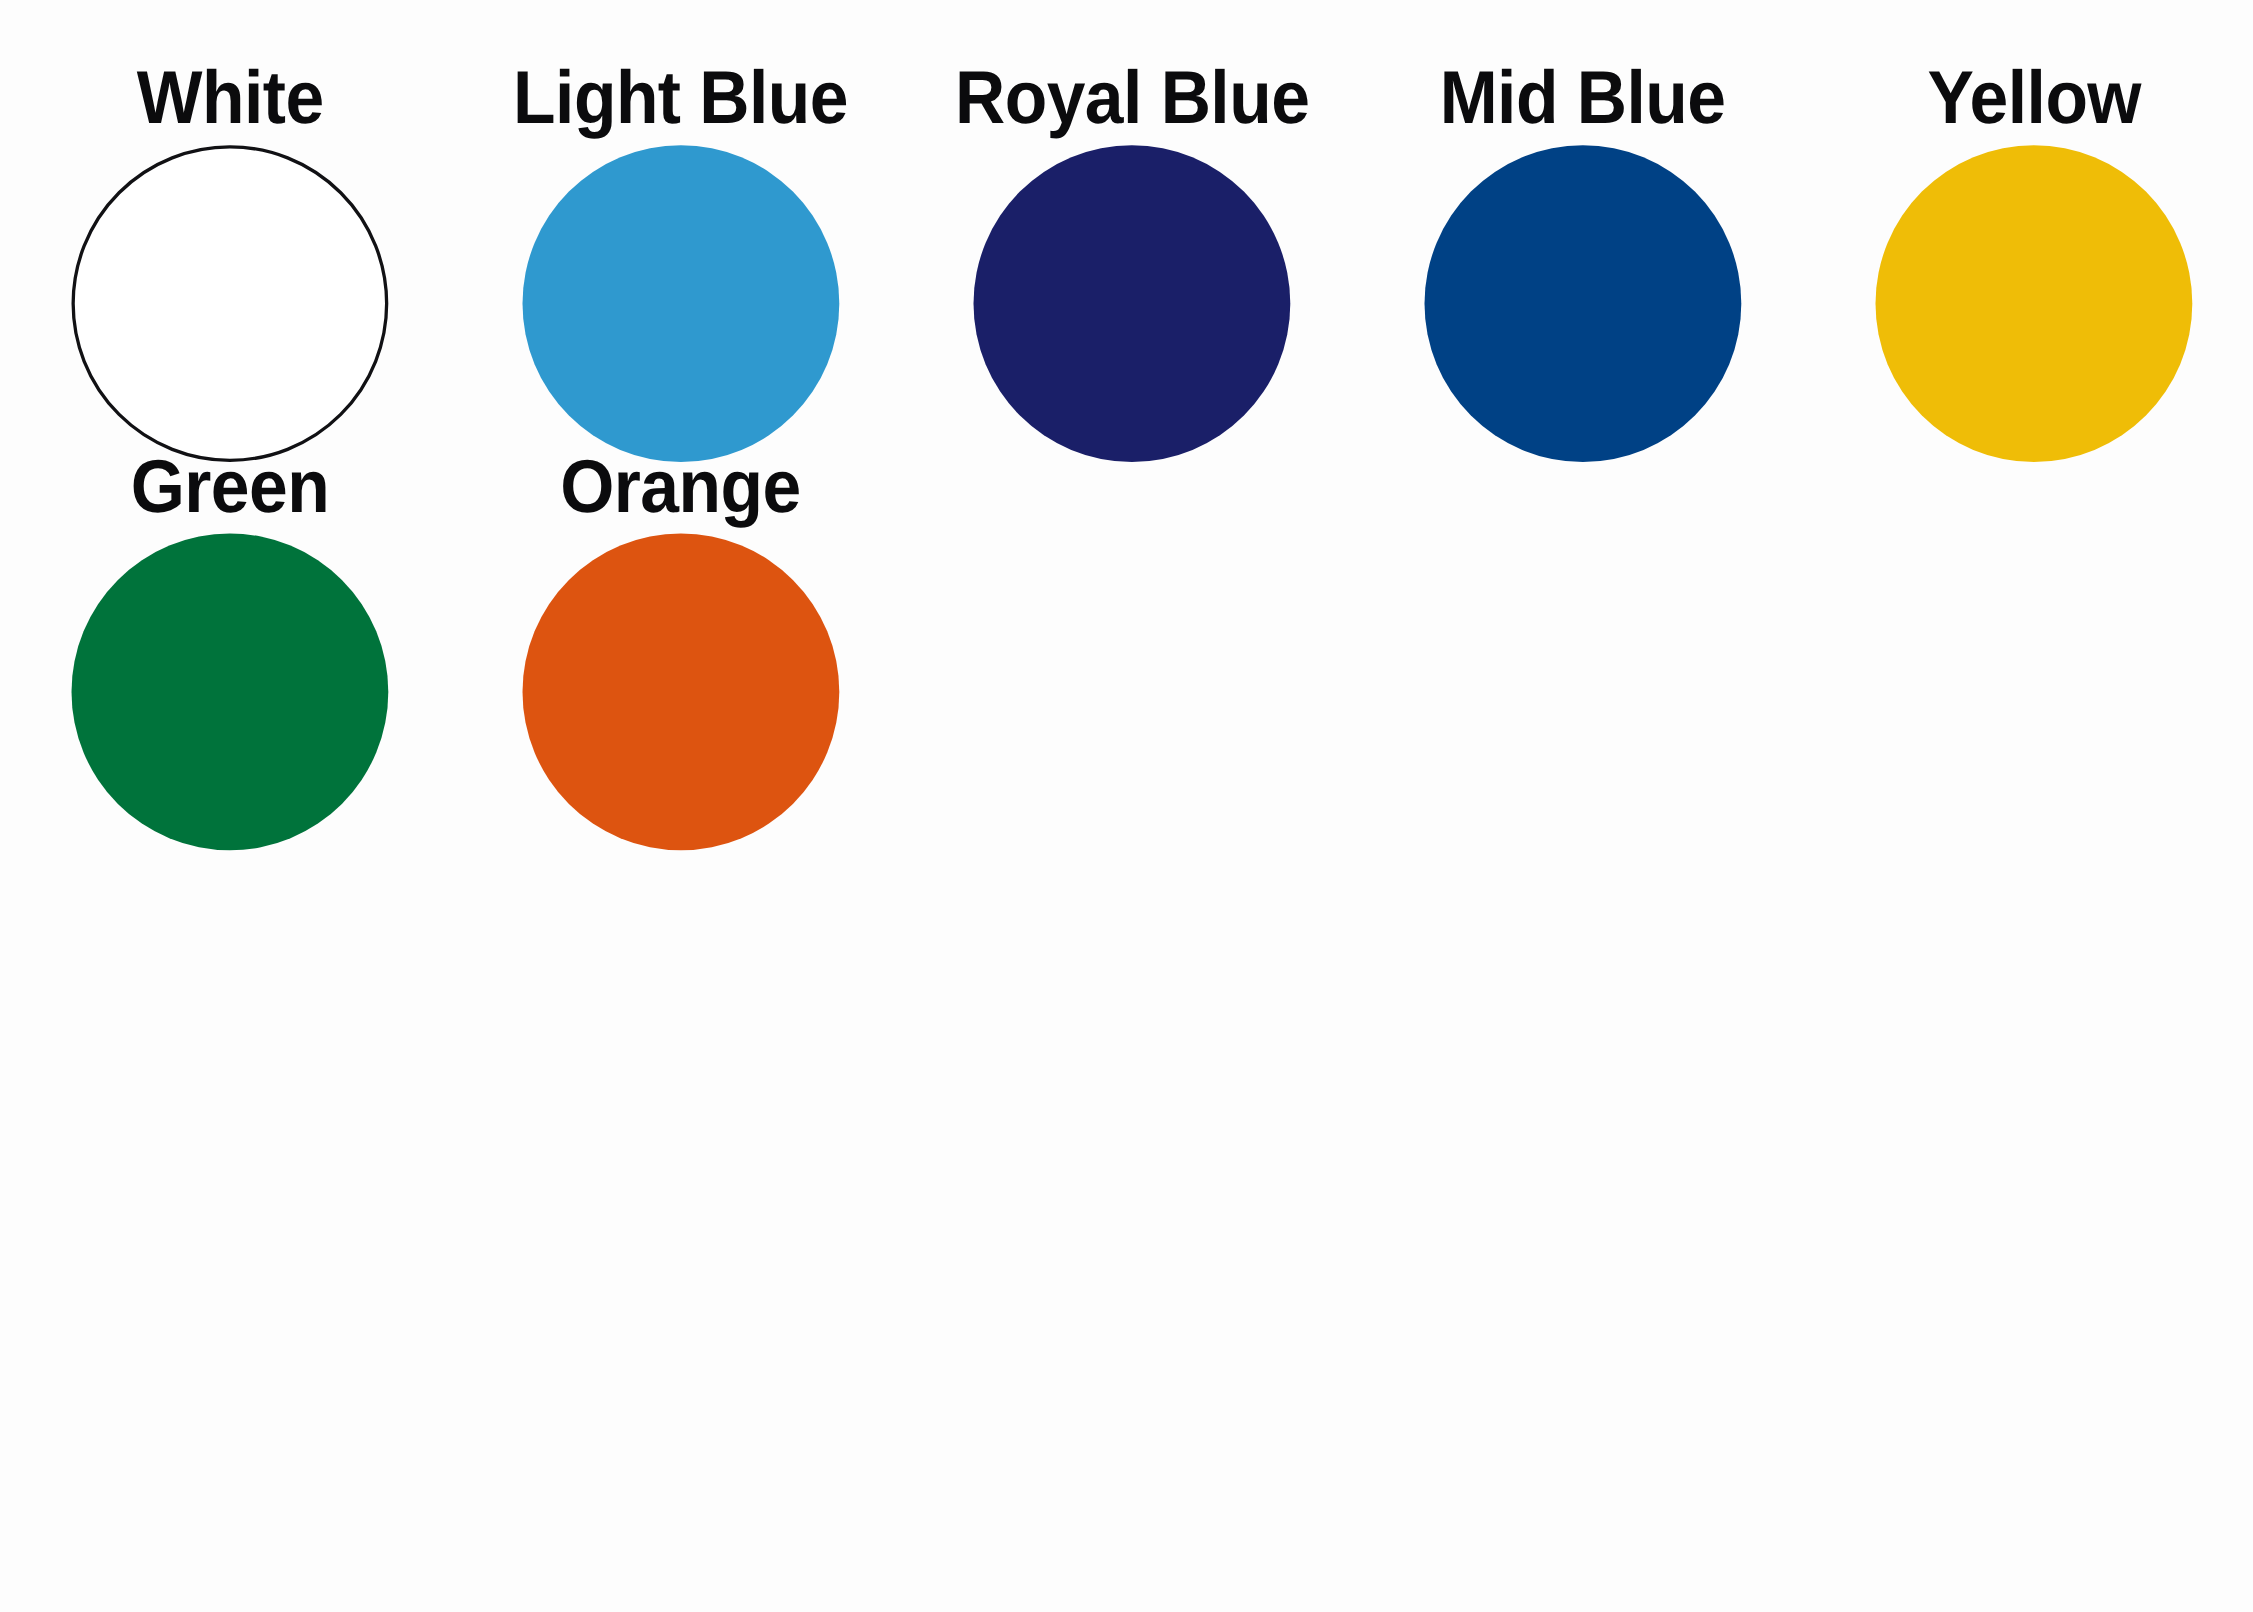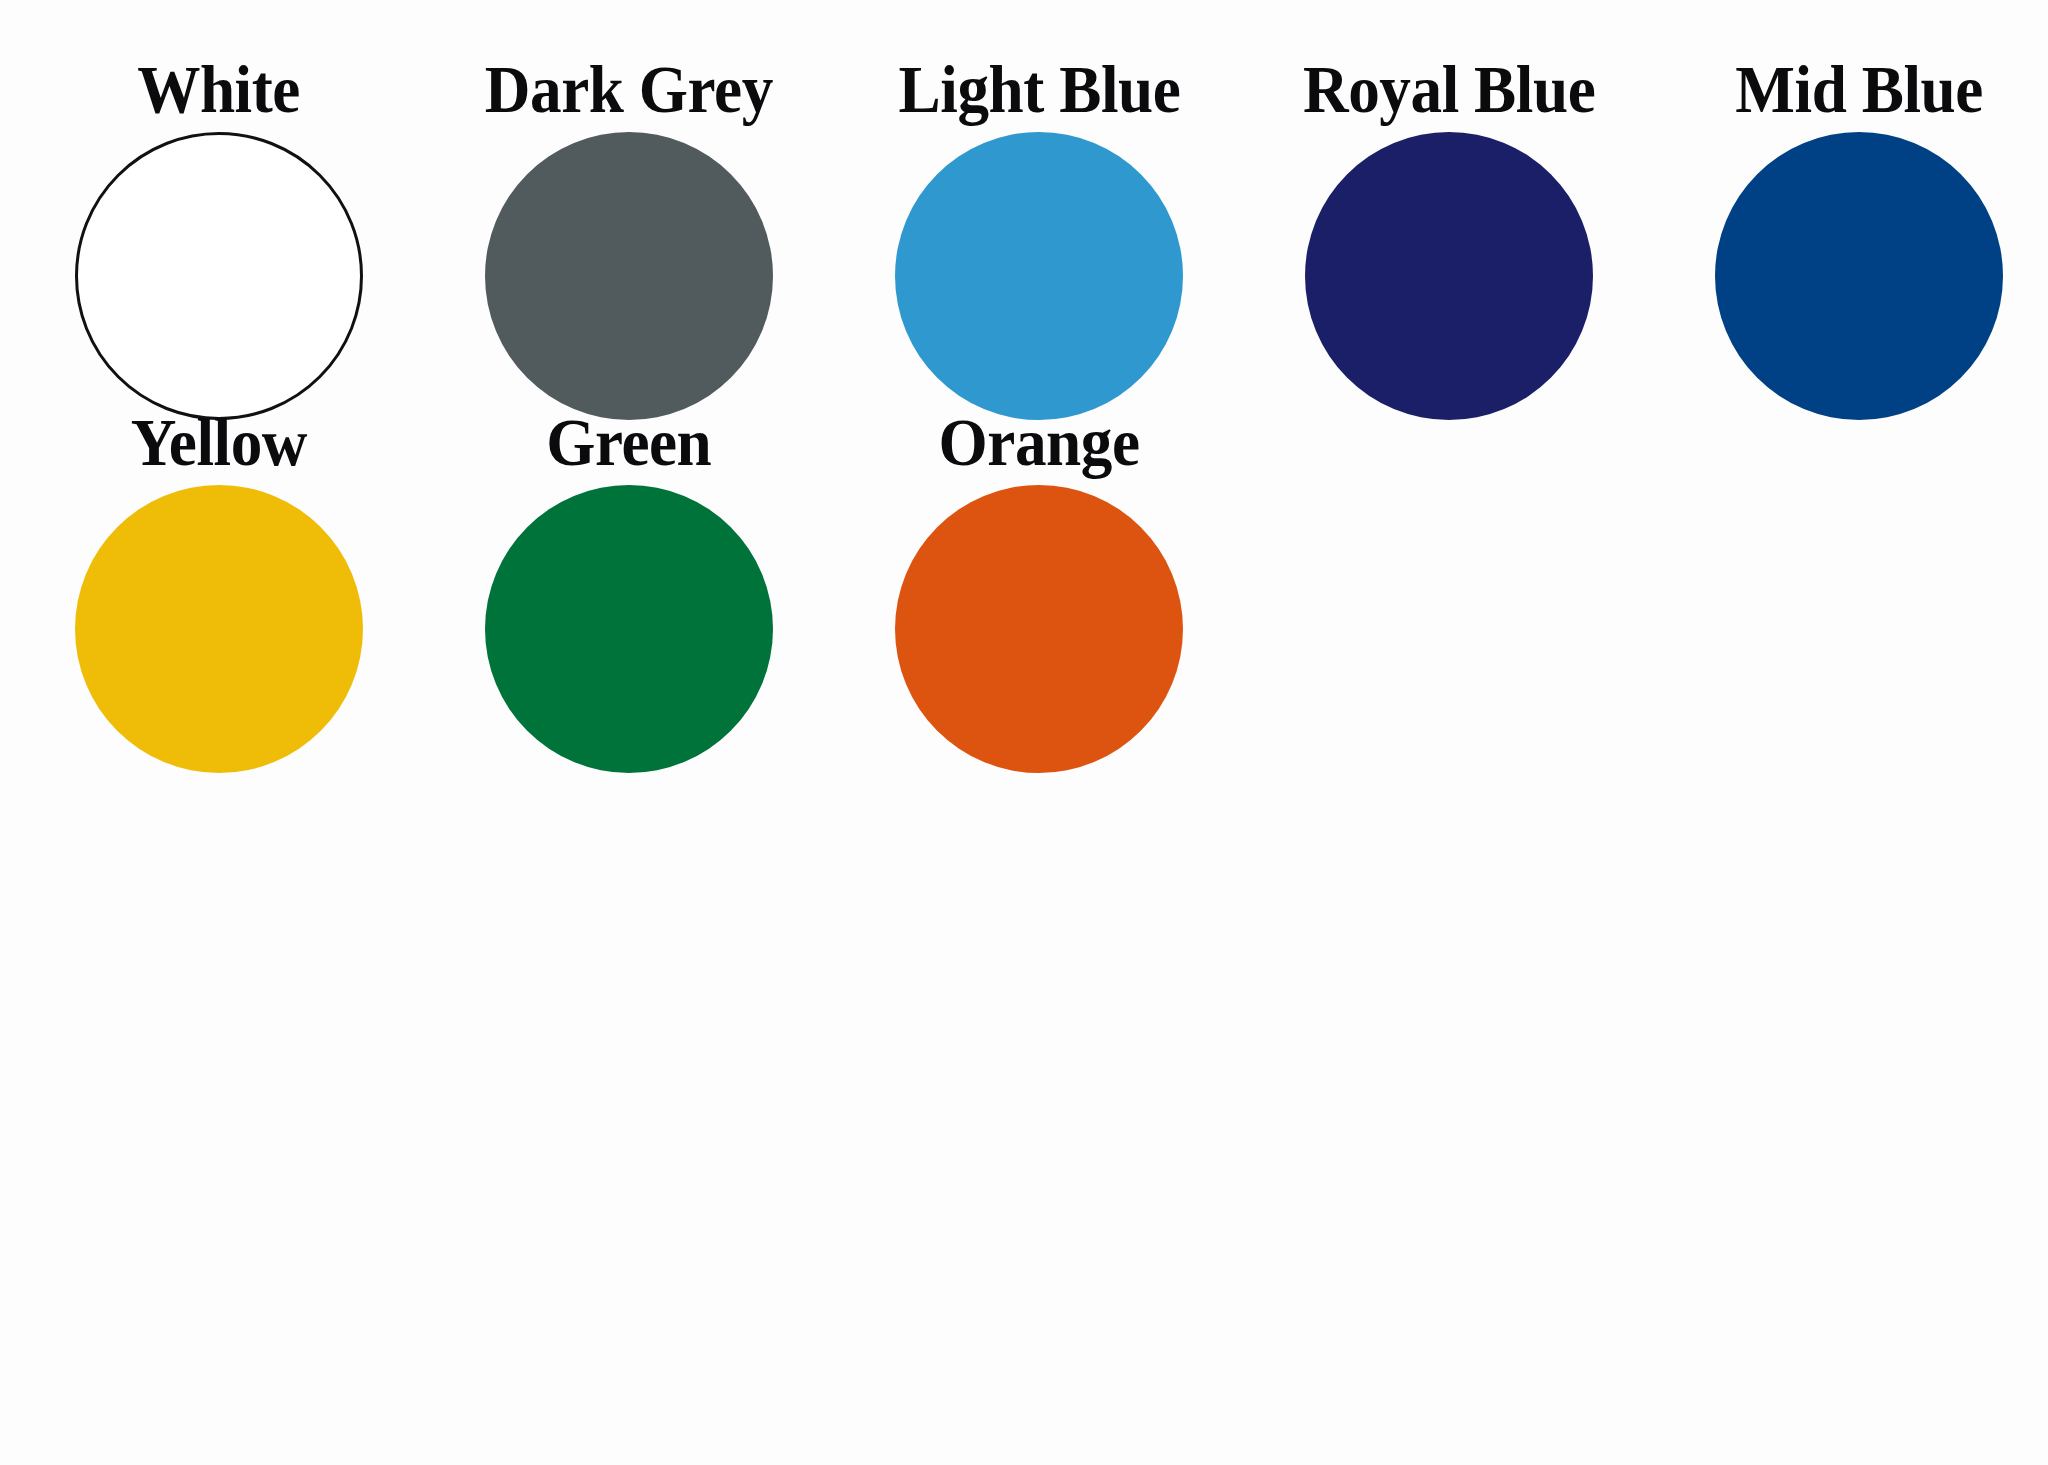--- a/index.html
+++ b/index.html
@@ -22,24 +22,23 @@
     box-sizing: border-box;
     padding: 0;
   }
 
   .swatch-grid {
     display: grid;
     grid-template-columns: repeat(5, 410px);
     grid-auto-rows: 353px;
     justify-content: start;
     align-content: start;
-    padding-left: 14px;
+    padding-left: 4px;
     padding-top: 46px;
     box-sizing: border-box;
-    font-family: Liberation Serif, serif;
   }
 
   .swatch-cell {
     position: relative;
     width: 410px;
     height: 353px;
     display: flex;
     flex-direction: column;
     align-items: center;
   }
@@ -83,26 +82,20 @@
 
 <div id="palette-sheet">
   <div class="swatch-grid">
       <div class="swatch-cell">
         <div class="swatch-label" style="color: rgb(11, 11, 13);">White</div>
         <div class="swatch-dot-wrap">
           <div class="swatch-dot outlined" style="background: rgb(255, 255, 255); border-color: rgb(17, 17, 20);"></div>
         </div>
       </div>
       <div class="swatch-cell">
-        <div class="swatch-label" style="color: rgb(11, 11, 13);">Dark Grey</div>
-        <div class="swatch-dot-wrap">
-          <div class="swatch-dot" style="background: rgb(81, 90, 93);"></div>
-        </div>
-      </div>
-      <div class="swatch-cell">
         <div class="swatch-label" style="color: rgb(11, 11, 13);">Light Blue</div>
         <div class="swatch-dot-wrap">
           <div class="swatch-dot" style="background: rgb(47, 153, 207);"></div>
         </div>
       </div>
       <div class="swatch-cell">
         <div class="swatch-label" style="color: rgb(11, 11, 13);">Royal Blue</div>
         <div class="swatch-dot-wrap">
           <div class="swatch-dot" style="background: rgb(26, 31, 104);"></div>
         </div>

